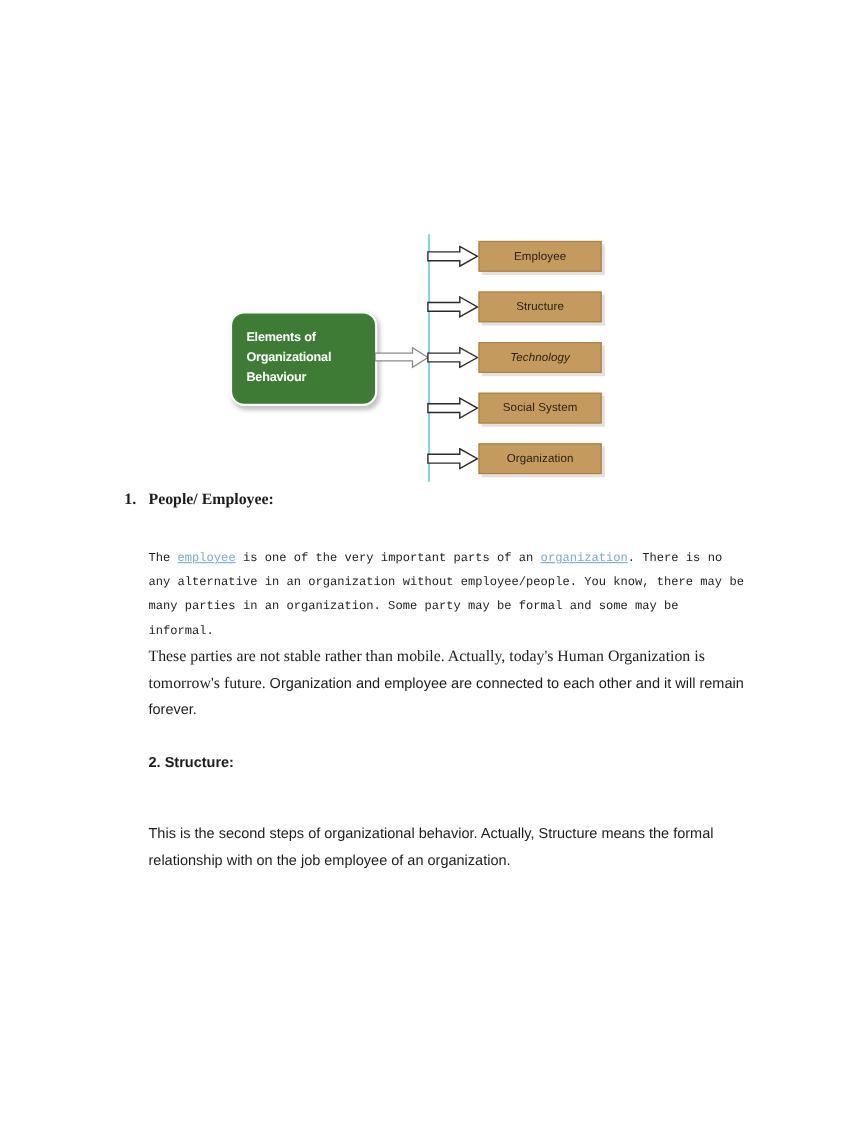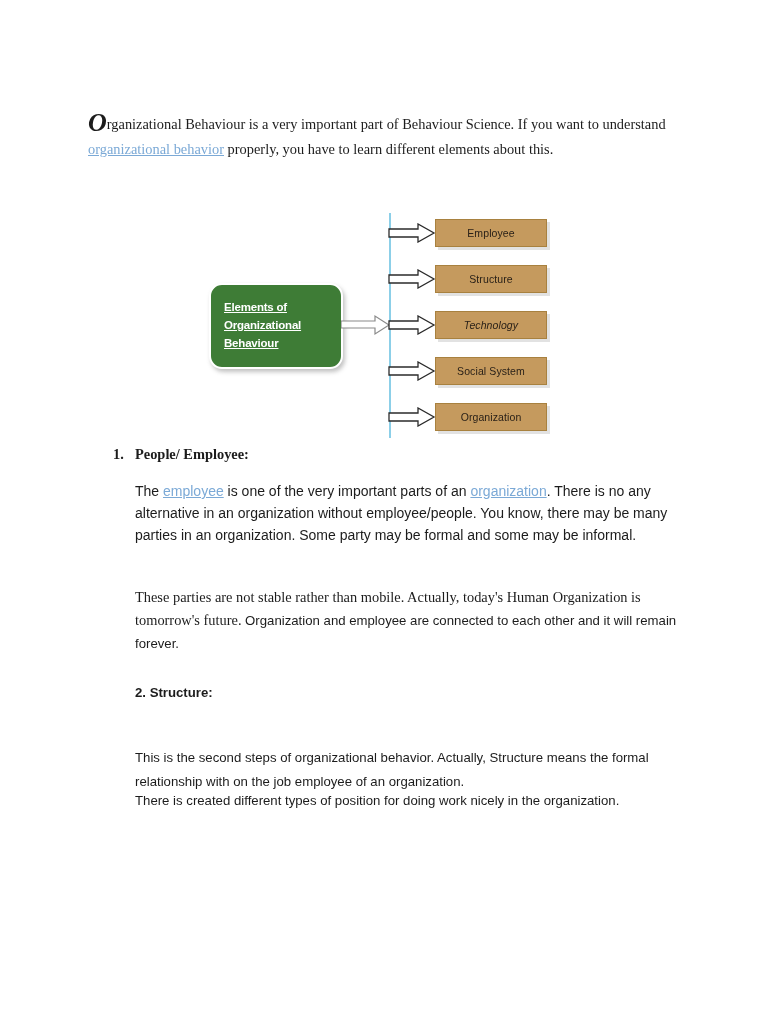--- a/index.html
+++ b/index.html
@@ -76,21 +76,21 @@
     border-radius: 13px;
     box-shadow: 2px 3px 4px rgba(120,120,120,0.45);
     color: #ffffff;
     font-family: "Liberation Sans", sans-serif;
     font-weight: bold;
     font-size: 11.5px;
     line-height: 18px;
     padding: 13px 0 0 13px;
     letter-spacing: -0.2px;
   }
-  .green-box span { display: block; text-decoration: underline; }
+  .green-box span { display: block; }
 
   
   .connector {
     position: absolute;
     left: 141px;
     top: 106px;
     width: 52px;
     height: 22px;
   }
 
@@ -135,25 +135,25 @@
     top: 446px;
     font-size: 14.4px;
     font-weight: bold;
     font-family: "Liberation Serif", serif;
   }
   .sec1-head .num { display: inline-block; width: 22px; }
 
   .sec1-body {
     position: absolute;
     left: 135px;
-    top: 466px;
+    top: 486px;
     width: 545px;
-    font-size: 14px;
+    font-size: 11px;
     line-height: 22px;
-    font-family: Liberation Sans, sans-serif;
+    font-family: Liberation Mono, monospace;
   }
 
   .sec1-body2 {
     position: absolute;
     left: 135px;
     top: 572px;
     width: 545px;
     font-size: 14.4px;
     line-height: 23px;
   }
@@ -180,23 +180,20 @@
   }
   .para-a { top: 733px; }
   .para-b { top: 776px; }
   .para-c { top: 822px; }
 </style>
 </head>
 <body>
 
 <div class="page">
 
-  <p class="intro serif">
-    <span class="dropcap">O</span><span>rganizational Behaviour is a very important part of Behaviour Science. If you want to understand </span><a class="link" href="#">organizational behavior</a><span> properly, you have to learn different elements about this.</span>
-  </p>
 
 
   <div class="diagram">
 
     <div class="vline"></div>
 
     <div class="green-box">
       <span>Elements of</span>
       <span>Organizational</span>
       <span>Behaviour</span>
@@ -234,16 +231,15 @@
   </div>
 
   <p class="sec1-body"><span>The </span><a class="link" href="#">employee</a><span> is one of the very important parts of an </span><a class="link" href="#">organization</a><span>. There is no any alternative in an organization without employee/people. You know, there may be many parties in an organization. Some party may be formal and some may be informal.</span></p>
 
   <p class="sec1-body2 serif"><span>These parties are not stable rather than mobile. Actually, today's Human Organization is tomorrow's future. </span><span class="sansrun">Organization and employee are connected to each other and it will remain forever.</span></p>
 
   <div class="sec2-head">2. Structure:</div>
 
   <p class="para para-a">This is the second steps of organizational behavior. Actually, Structure means the formal relationship with on the job employee of an organization.</p>
 
-  <p class="para para-b">There is created different types of position for doing work nicely in the organization.</p>
 
 
 </div>
 
 </body></html>

